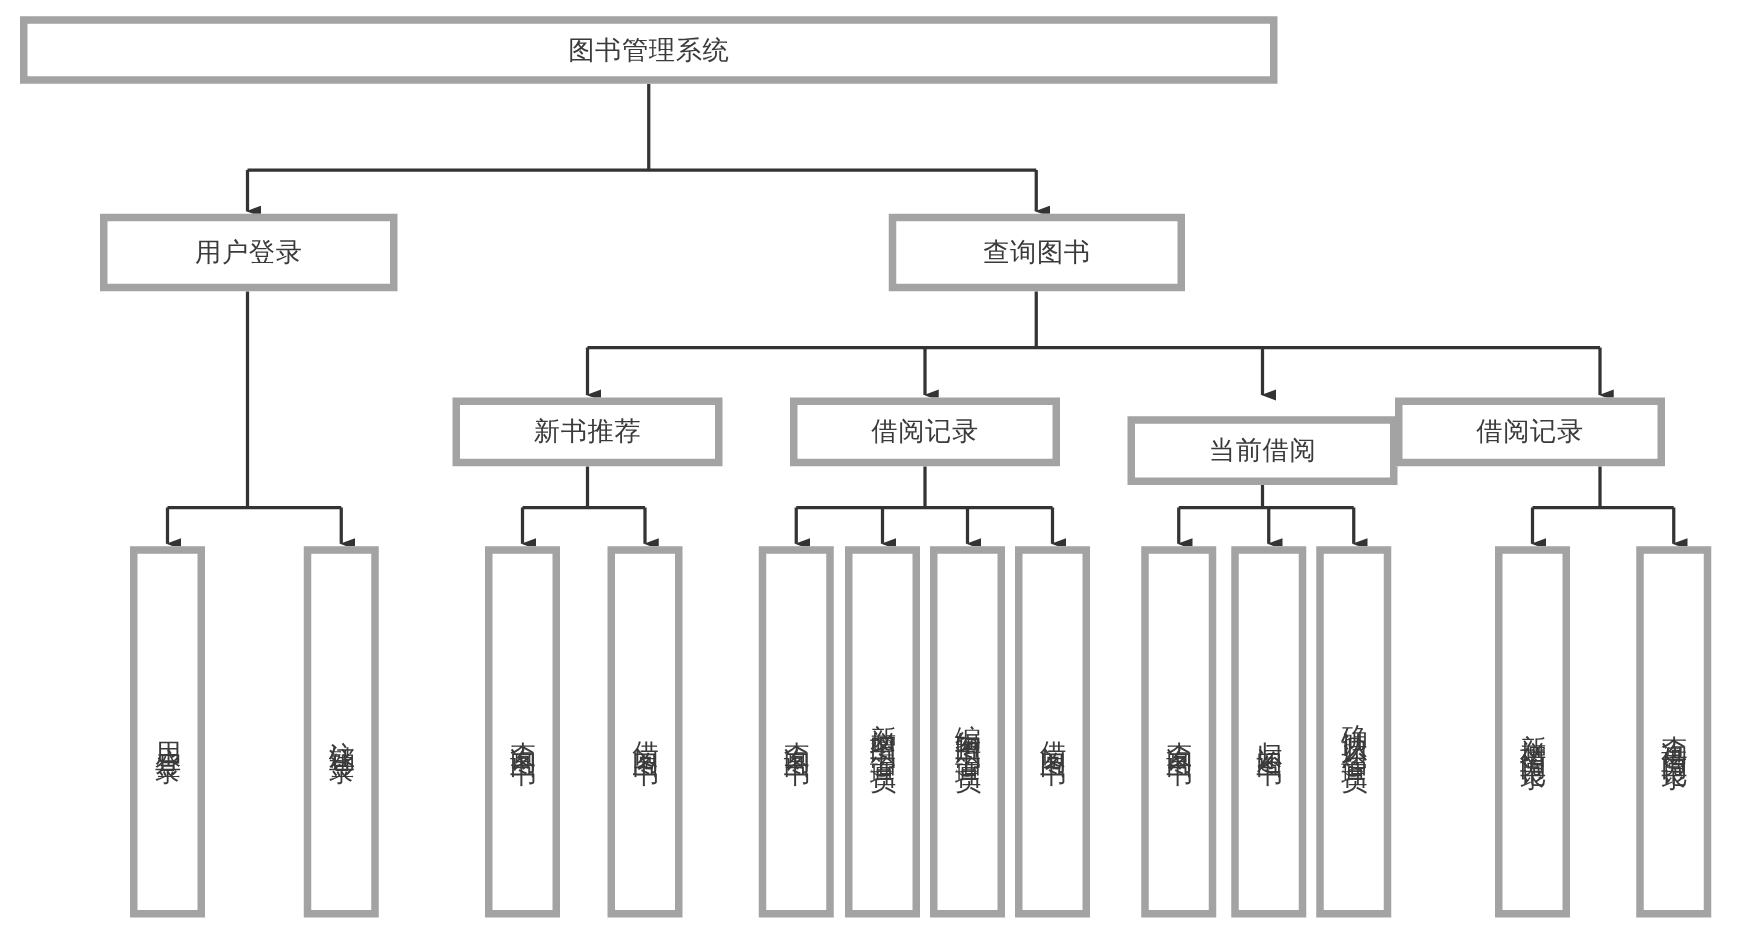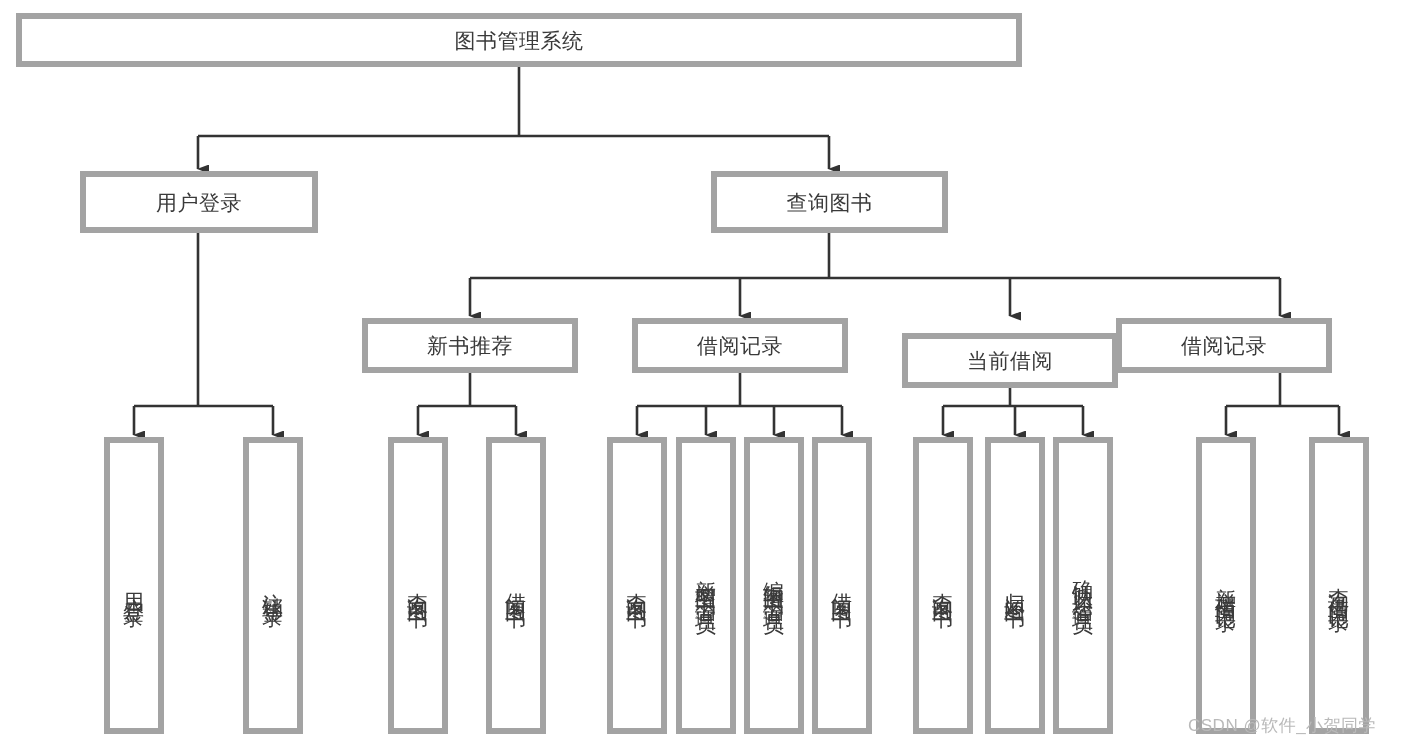--- a/index.html
+++ b/index.html
@@ -167,15 +167,14 @@
         <span class="node-label-v">确认归还（管理员）</span>
       </div>
       <div class="node-box" style="left: 1196px; top: 437px; width: 60px; height: 297px;">
         <span class="node-label-v">新增借阅记录</span>
       </div>
       <div class="node-box" style="left: 1309px; top: 437px; width: 60px; height: 297px;">
         <span class="node-label-v">查询借阅记录</span>
       </div>
     </div>
 
-  <div class="watermark">CSDN @软件_小贺同学</div>
 
 </div>
 
 </body></html>

